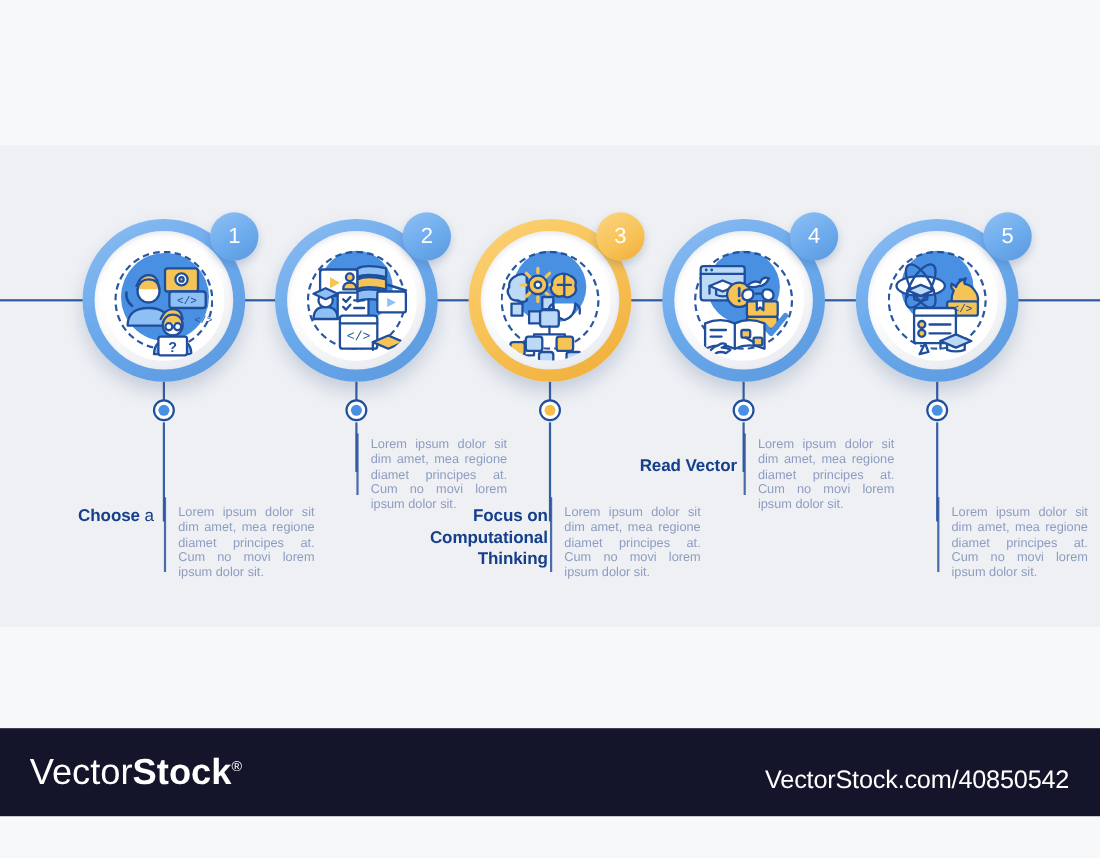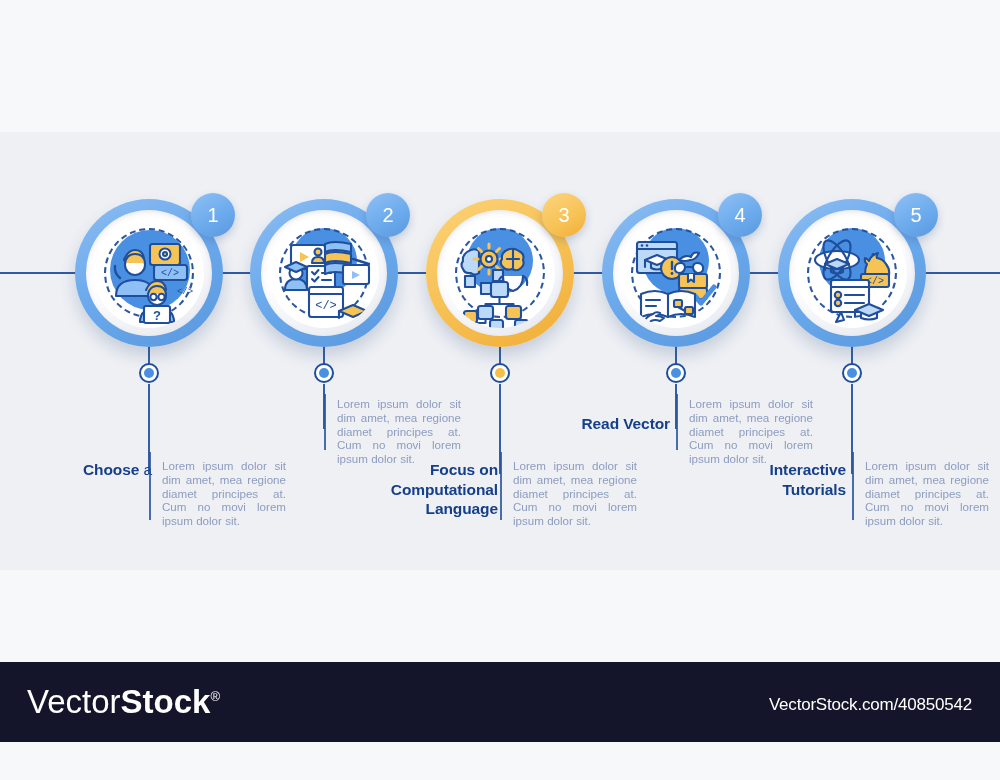--- a/index.html
+++ b/index.html
@@ -175,21 +175,21 @@
     line-height: 1;
     white-space: nowrap;
   }
   .vs-logo .w1 { font-weight: 300; }
   .vs-logo .w2 { font-weight: bold; }
   .vs-logo sup { font-size: 13px; vertical-align: super; font-weight: normal; }
   .vs-url {
     position: absolute;
     right: 28px; top: 33px;
     color: #ffffff;
-    font-size: 17px;
+    font-size: 23px;
     letter-spacing: -0.2px;
     white-space: nowrap;
   }
 </style>
 </head>
 <body>
 
 <div id="stage">
 
   <div class="panel"></div>
@@ -227,21 +227,21 @@
           <path d="M46 104 q0-14 17-14 q17 0 17 14 z" fill="#8fc0f5"></path>
           <rect x="50" y="88" width="26" height="17" rx="2" fill="#ffffff"></rect>
           <text x="63" y="102" font-size="13" font-weight="bold" fill="#1f4e9c" stroke="none" text-anchor="middle">?</text>
           <text x="91" y="76" font-size="9" font-family="Liberation Mono, monospace" fill="#1f4e9c" stroke="none" text-anchor="middle">&lt;/&gt;</text>
         </g>
       </svg>
     </div>
     <div class="badge">1</div>
   </div>
 
-  <div class="label" style="left:20px; top:460px; width:132px;">
+  <div class="label" style="left:8px; top:460px; width:132px;">
     <span>Choose</span>
     <span class="thin">a</span><br>
   </div>
 
   <div class="vrule" style="left:149px; top:452px; height:68px;"></div>
   <div class="body" style="left:162px; top:459px;">Lorem ipsum dolor sit dim amet, mea regione diamet principes at. Cum no movi lorem ipsum dolor sit.</div>
 
   <div class="stem" style="left:323px; top:347px; height:26px;"></div>
   <div class="stem" style="left:323px; top:384px; height:45px;"></div>
   <div class="dot" style="left:314px; top:363px;">
@@ -324,21 +324,21 @@
           <rect x="45" y="102" width="13" height="12" rx="2.5" fill="#bcd9f8"></rect>
           <rect x="70" y="102" width="13" height="12" rx="2.5" fill="#bcd9f8"></rect>
         </g>
       </svg>
     </div>
     <div class="badge amber">3</div>
   </div>
 
   <div class="label" style="left:360px; top:460px; width:138px;">
     <span>Focus on</span><br>
-    <span>Computational Language</span>
+    <span>Computational Thinking</span>
   </div>
 
   <div class="vrule" style="left:500px; top:452px; height:68px;"></div>
   <div class="body" style="left:513px; top:459px;">Lorem ipsum dolor sit dim amet, mea regione diamet principes at. Cum no movi lorem ipsum dolor sit.</div>
 
   <div class="stem" style="left:675px; top:347px; height:26px;"></div>
   <div class="stem" style="left:675px; top:384px; height:45px;"></div>
   <div class="dot" style="left:666px; top:363px;">
       <i></i>
     </div>
@@ -418,24 +418,20 @@
           <path d="M48 77 h19 M48 85 h19"></path>
           <path d="M44 94 l-5 10 l8-2 z" fill="#ffffff"></path>
           <path d="M58 92 l14-6 14 6 -14 6 z" fill="#bcd9f8"></path>
           <path d="M58 92 v7 M64 95 v5 q8 3 16 0 v-5"></path>
         </g>
       </svg>
     </div>
     <div class="badge">5</div>
   </div>
 
-  <div class="label" style="left:716px; top:460px; width:130px;">
-    <span>Interactive</span><br>
-    <span>Tutorials</span>
-  </div>
 
   <div class="vrule" style="left:852px; top:452px; height:68px;"></div>
   <div class="body" style="left:865px; top:459px;">Lorem ipsum dolor sit dim amet, mea regione diamet principes at. Cum no movi lorem ipsum dolor sit.</div>
 
   <div class="footer">
     <div class="vs-logo"><span class="w1">Vector</span><span class="w2">Stock</span><sup>®</sup></div>
     <div class="vs-url">VectorStock.com/40850542</div>
   </div>
 
 </div>

